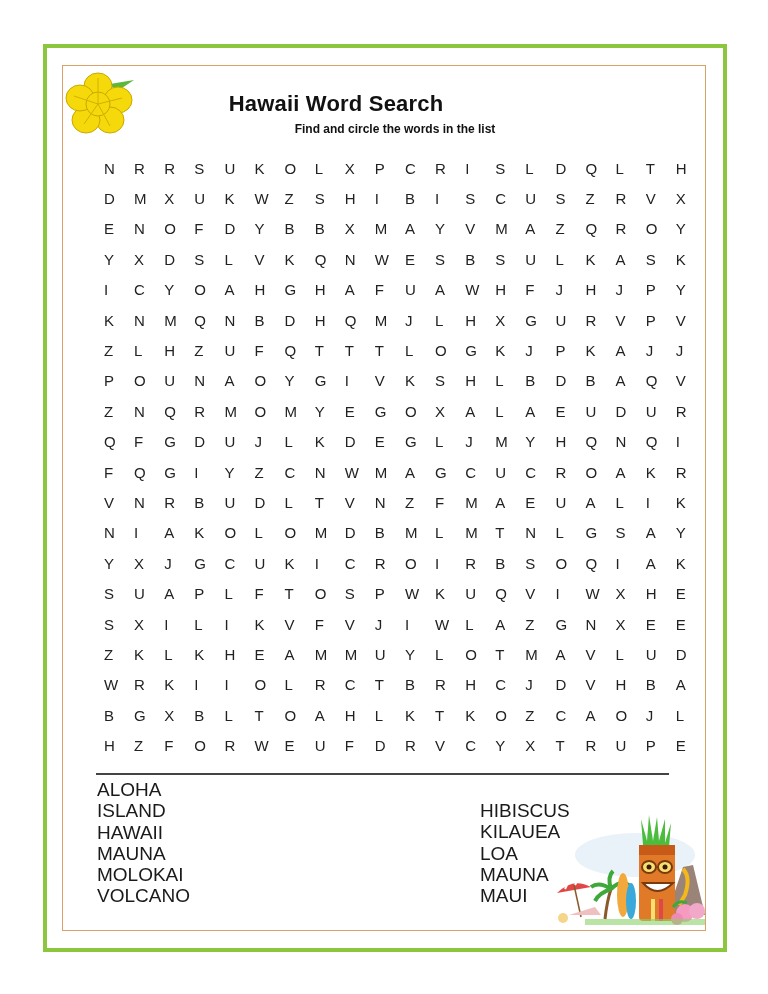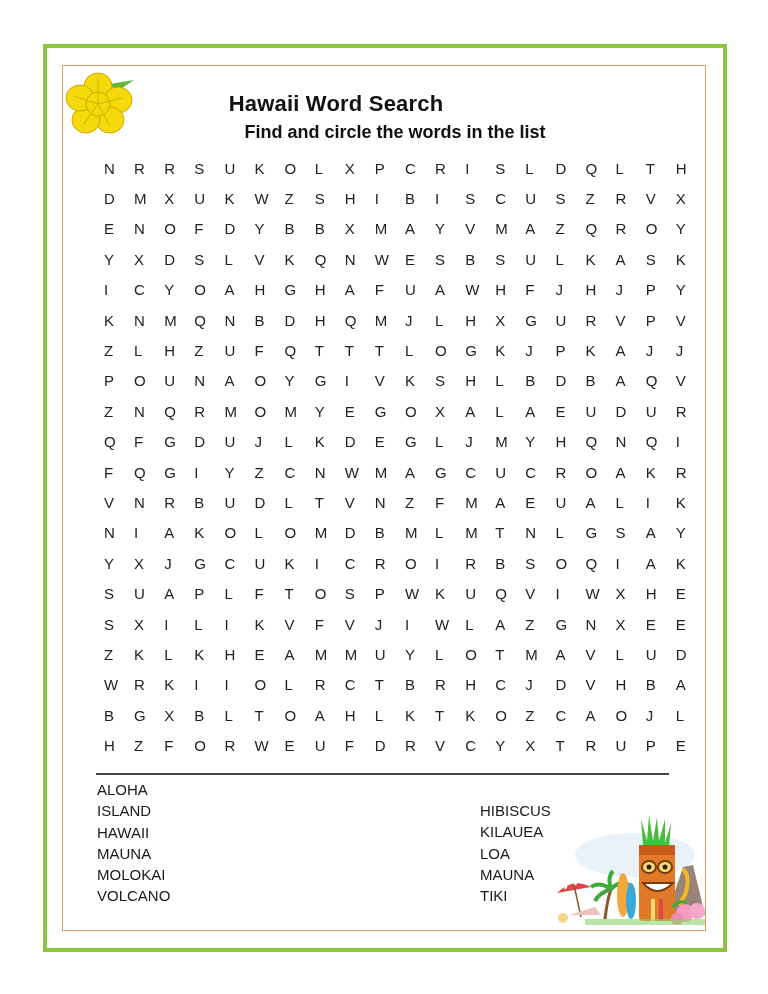--- a/index.html
+++ b/index.html
@@ -1,27 +1,27 @@
 <!DOCTYPE html>
 <html><head>
 <meta charset="utf-8">
 <style>
   html, body { margin:0; padding:0; background:#ffffff; }
   body { width:768px; height:994px; position:relative; overflow:hidden; font-family:"Liberation Sans", sans-serif; color:#1a1a1a; }
   .outer-border { position:absolute; left:43px; top:44px; width:684px; height:908px; box-sizing:border-box; border:4px solid #8cc63f; }
   .inner-border { position:absolute; left:62px; top:65px; width:644px; height:866px; box-sizing:border-box; border:1.5px solid #d9a06a; }
   .flower { position:absolute; left:64px; top:70px; width:72px; height:66px; }
   .title { position:absolute; left:0; width:672px; top:91px; text-align:center; font-weight:bold; font-size:22px; color:#111; letter-spacing:0.2px; }
-  .subtitle { position:absolute; left:0; width:768px; top:122px; text-align:center; font-weight:bold; font-size:18px; color:#111; padding-left:22px; box-sizing:border-box; }
+  .subtitle { position:absolute; left:0; width:768px; top:122px; text-align:center; font-weight:bold; font-size:12px; color:#111; padding-left:22px; box-sizing:border-box; }
   .grid { position:absolute; left:100px; top:153px; display:grid; grid-template-columns:repeat(20, 30.1px); grid-auto-rows:30.4px; }
   .cell { font-size:15px; color:#222; display:flex; align-items:center; justify-content:flex-start; padding-left:4px; box-sizing:border-box; cursor:pointer; }
   .divider { position:absolute; left:96px; top:773px; width:573px; height:2px; background:#444; }
   .wordlist { position:absolute; left:97px; top:779px; width:480px; height:130px; }
   .col { position:absolute; top:0; display:flex; flex-direction:column; }
-  .col .w { font-size:15px; line-height:21.3px; color:#1a1a1a; }
+  .col .w { font-size:19px; line-height:21.3px; color:#1a1a1a; }
   .col1 { left:0; } .col2 { left:191px; } .col3 { left:383px;margin-top:21px; }
   .deco { position:absolute; left:555px; top:815px; width:150px; height:112px; }
 </style>
 </head>
 <body>
 
 <div class="outer-border"></div>
 <div class="inner-border"></div>
 
 <svg class="flower" viewBox="0 0 72 66">
@@ -458,21 +458,21 @@
     <span class="w">HAWAII</span>
     <span class="w">MAUNA</span>
     <span class="w">MOLOKAI</span>
     <span class="w">VOLCANO</span>
   </div>
   <div class="col col3">
     <span class="w">HIBISCUS</span>
     <span class="w">KILAUEA</span>
     <span class="w">LOA</span>
     <span class="w">MAUNA</span>
-    <span class="w">TIKI</span>
+    <span class="w">MAUI</span>
   </div>
 </div>
 
 <svg class="deco" viewBox="0 0 150 112">
   <ellipse cx="80" cy="40" rx="60" ry="22" fill="#e8f2f8"></ellipse>
 
   <path d="M112 100 L128 52 L138 50 L150 100 Z" fill="#9a8478"></path>
   <path d="M128 54 Q136 62 130 80 L124 90" stroke="#f2b81c" stroke-width="4" fill="none"></path>
 
   <path d="M2 78 Q18 62 36 72 Z" fill="#e04848"></path>

